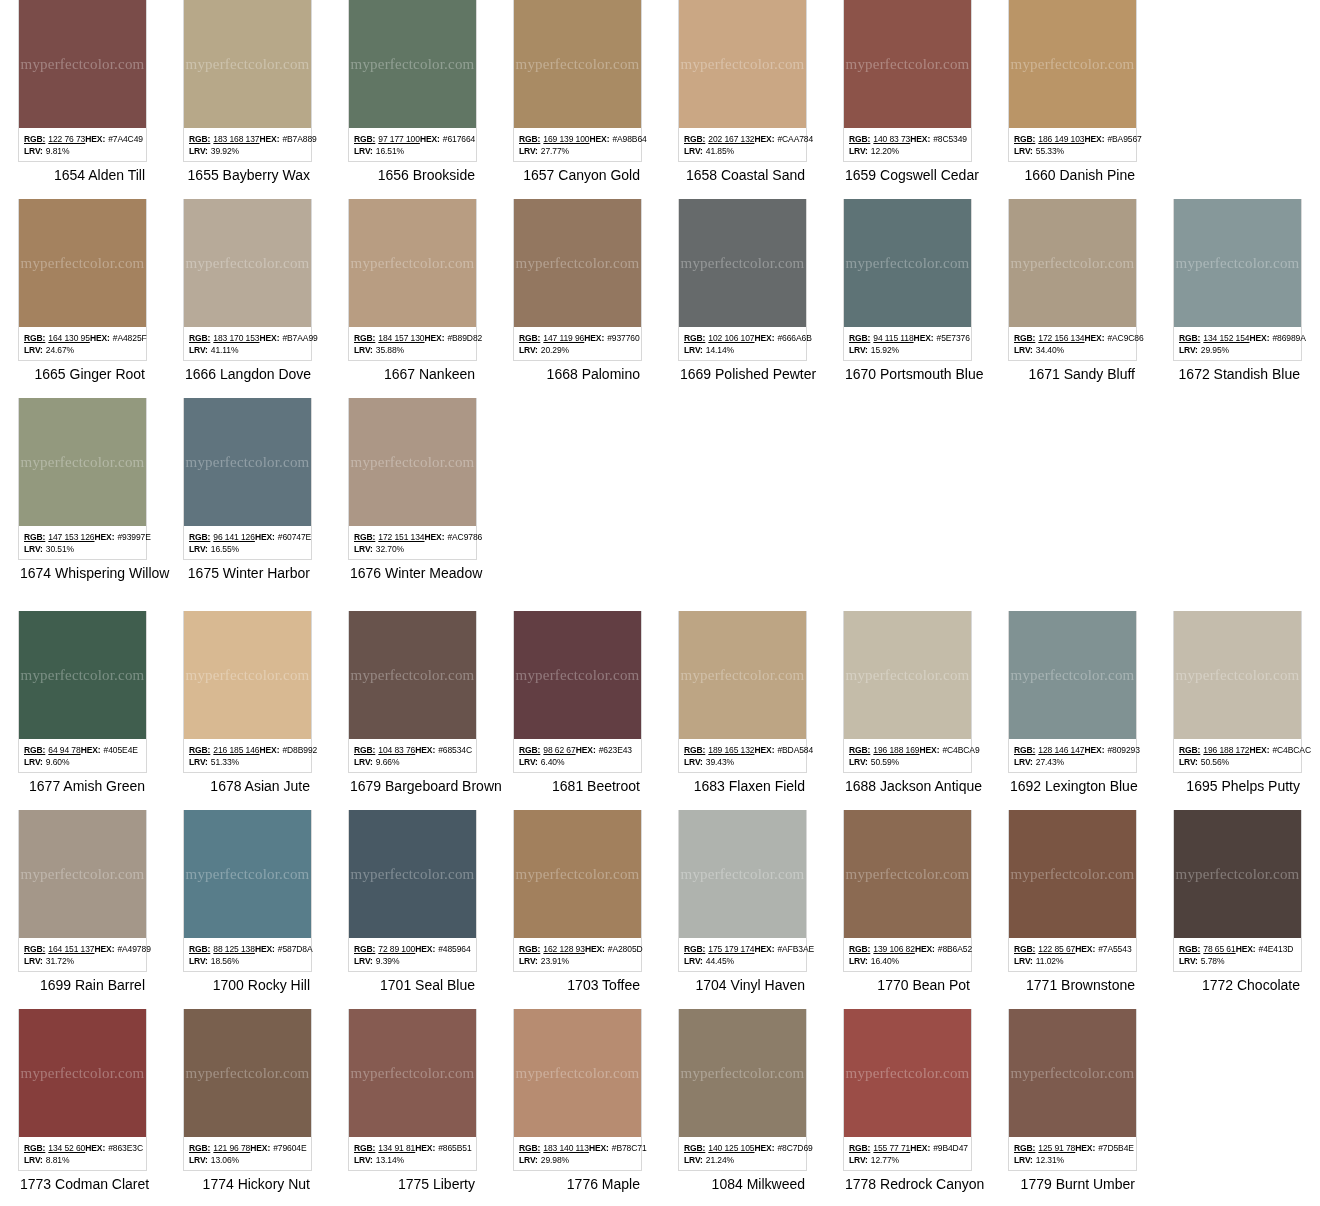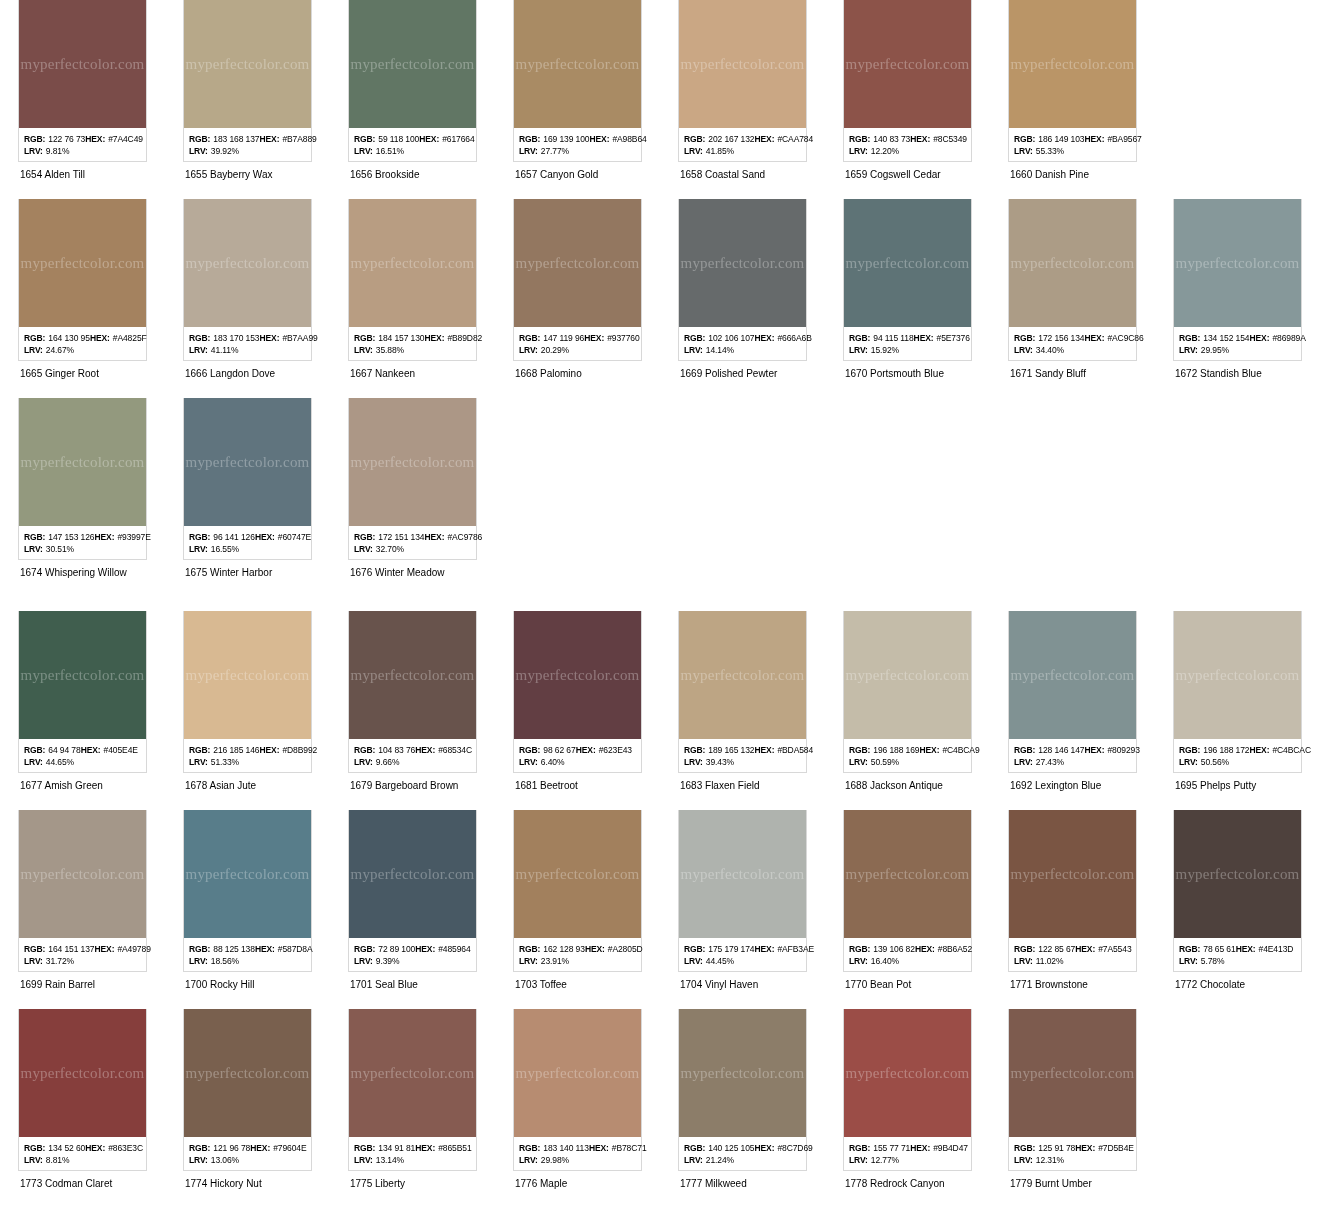--- a/index.html
+++ b/index.html
@@ -66,29 +66,30 @@
     font-weight: bold;
     letter-spacing: -0.1px;
   }
   .meta-line .val {
     margin-left: 3px;
     letter-spacing: -0.1px;
   }
   .meta-rgb-group {
     flex: 1 1 auto;
     display: flex;
+    text-decoration: underline;
   }
   .meta-hex-group {
     flex: 0 0 auto;
     display: flex;
     padding-right: 4px;
   }
   .swatch-name {
-    text-align: left;
-    font-size: 10px;
+    text-align: right;
+    font-size: 14px;
     line-height: 16px;
     padding: 5px 2px 0 2px;
     white-space: nowrap;
   }
   .row-gap {
     height: 16px;
   }
   .row-gap.big {
     height: 30px;
   }
@@ -148,21 +149,21 @@
       </div>
       <div class="swatch-cell" style="width: 165px;">
         <div class="swatch-card">
           <div class="swatch-color" style="background: rgb(97, 118, 100); height: 128px;">
             <div class="watermark">myperfectcolor.com</div>
           </div>
           <div class="swatch-meta">
             <div class="meta-line">
               <div class="meta-rgb-group">
                 <span class="lbl">RGB:</span>
-                <span class="val">59 118 100</span>
+                <span class="val">97 177 100</span>
               </div>
               <div class="meta-hex-group">
                 <span class="lbl">HEX:</span>
                 <span class="val">#617664</span>
               </div>
             </div>
             <div class="meta-line">
               <span class="lbl">LRV:</span>
               <span class="val">16.51%</span>
             </div>
@@ -550,21 +551,21 @@
                 <span class="lbl">RGB:</span>
                 <span class="val">64 94 78</span>
               </div>
               <div class="meta-hex-group">
                 <span class="lbl">HEX:</span>
                 <span class="val">#405E4E</span>
               </div>
             </div>
             <div class="meta-line">
               <span class="lbl">LRV:</span>
-              <span class="val">44.65%</span>
+              <span class="val">9.60%</span>
             </div>
           </div>
         </div>
         <div class="swatch-name">1677 Amish Green</div>
       </div>
       <div class="swatch-cell" style="width: 165px;">
         <div class="swatch-card">
           <div class="swatch-color" style="background: rgb(216, 185, 146); height: 128px;">
             <div class="watermark">myperfectcolor.com</div>
           </div>
@@ -1040,21 +1041,21 @@
                 <span class="lbl">HEX:</span>
                 <span class="val">#8C7D69</span>
               </div>
             </div>
             <div class="meta-line">
               <span class="lbl">LRV:</span>
               <span class="val">21.24%</span>
             </div>
           </div>
         </div>
-        <div class="swatch-name">1777 Milkweed</div>
+        <div class="swatch-name">1084 Milkweed</div>
       </div>
       <div class="swatch-cell" style="width: 165px;">
         <div class="swatch-card">
           <div class="swatch-color" style="background: rgb(155, 77, 71); height: 128px;">
             <div class="watermark">myperfectcolor.com</div>
           </div>
           <div class="swatch-meta">
             <div class="meta-line">
               <div class="meta-rgb-group">
                 <span class="lbl">RGB:</span>

